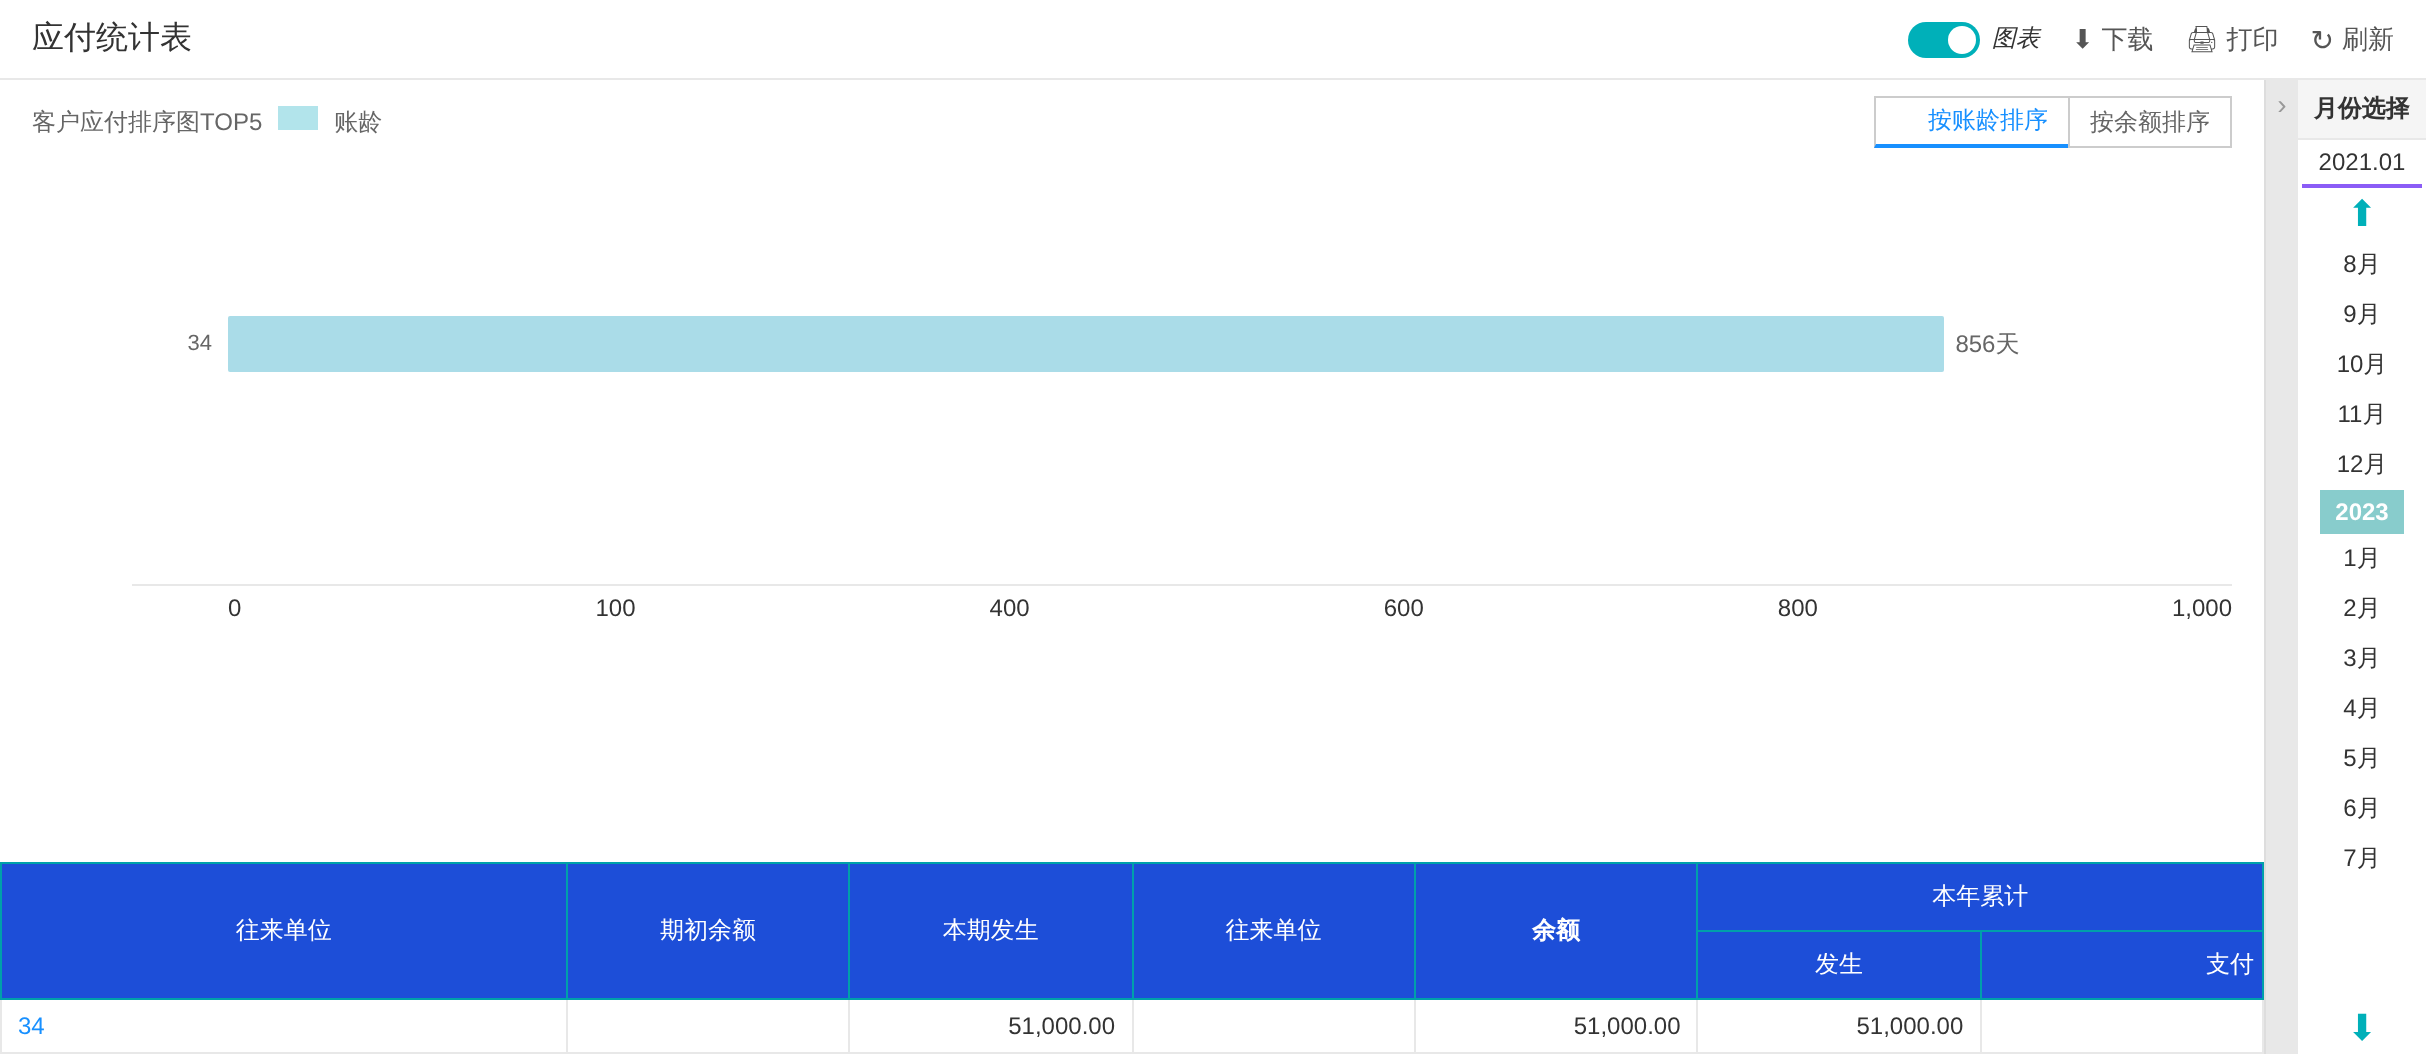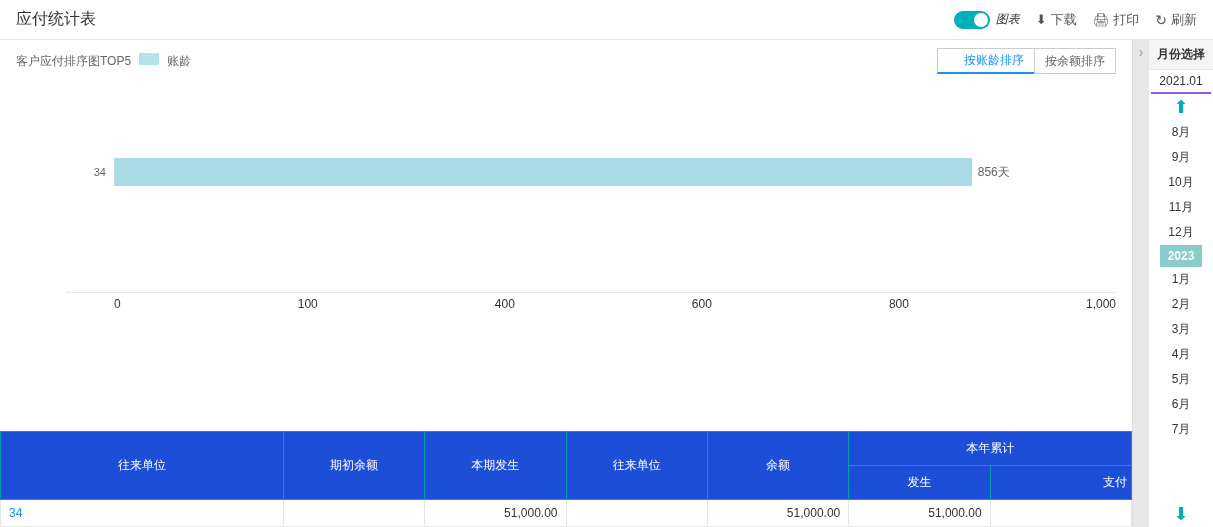--- a/index.html
+++ b/index.html
@@ -122,21 +122,21 @@
       </div>
 
       <div class="table-section">
         <table class="data-table">
           <thead>
             <tr>
               <th rowspan="2" style="width:200px;">往来单位</th>
               <th rowspan="2" style="width:100px;">期初余额</th>
               <th rowspan="2" style="width:100px;">本期发生</th>
               <th rowspan="2" style="width:100px;">往来单位</th>
-              <th rowspan="2" style="width:100px;">余额</th>
+              <th rowspan="2" style="width:100px;font-weight:bold;">余额</th>
               <th colspan="2" style="width:200px;">本年累计</th>
             </tr>
             <tr>
               <th style="width:100px;">发生</th>
               <th style="width:100px;text-align:right;">支付</th>
             </tr>
           </thead>
           <tbody>
             <tr>
               <td><a href="#">34</a></td>

